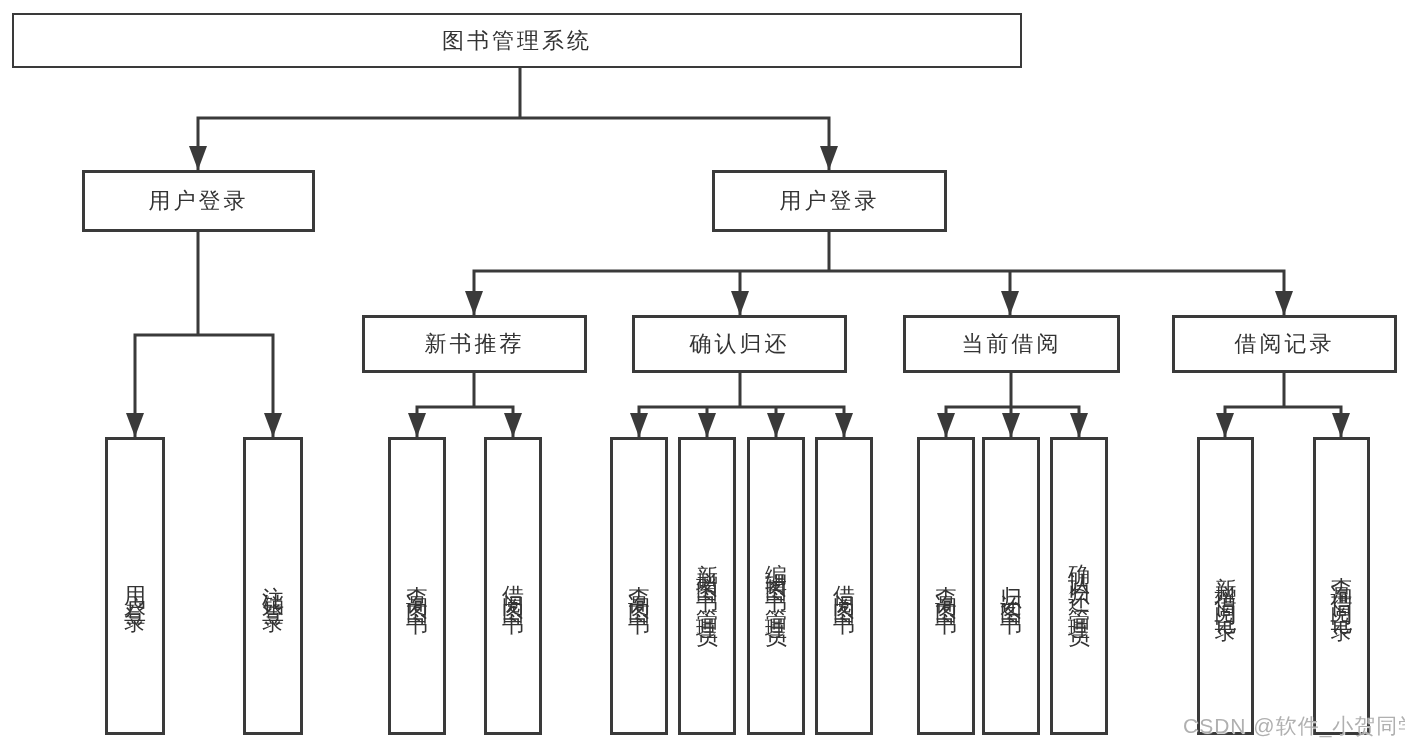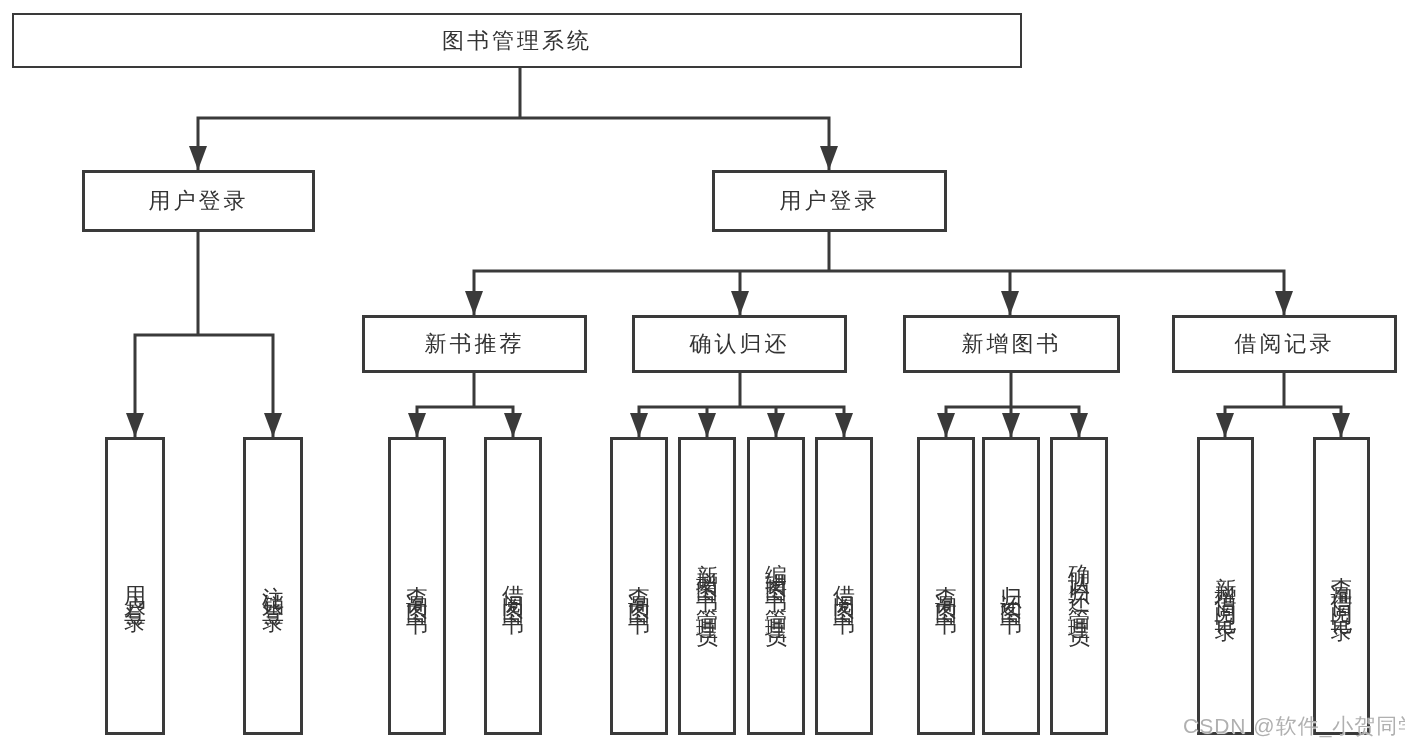--- a/index.html
+++ b/index.html
@@ -107,21 +107,21 @@
     <span>用户登录</span>
   </div>
 
   <div class="node h" style="left:362px;top:315px;width:225px;height:58px">
     <span>新书推荐</span>
   </div>
   <div class="node h" style="left:632px;top:315px;width:215px;height:58px">
     <span>确认归还</span>
   </div>
   <div class="node h" style="left:903px;top:315px;width:217px;height:58px">
-    <span>新增图书</span>
+    <span>当前借阅</span>
   </div>
   <div class="node h" style="left:1172px;top:315px;width:225px;height:58px">
     <span>借阅记录</span>
   </div>
 
   <div class="node v" style="left:105px;top:437px;width:60px;height:298px">
     <span>用户登录</span>
   </div>
   <div class="node v" style="left:243px;top:437px;width:60px;height:298px">
     <span>注销登录</span>

